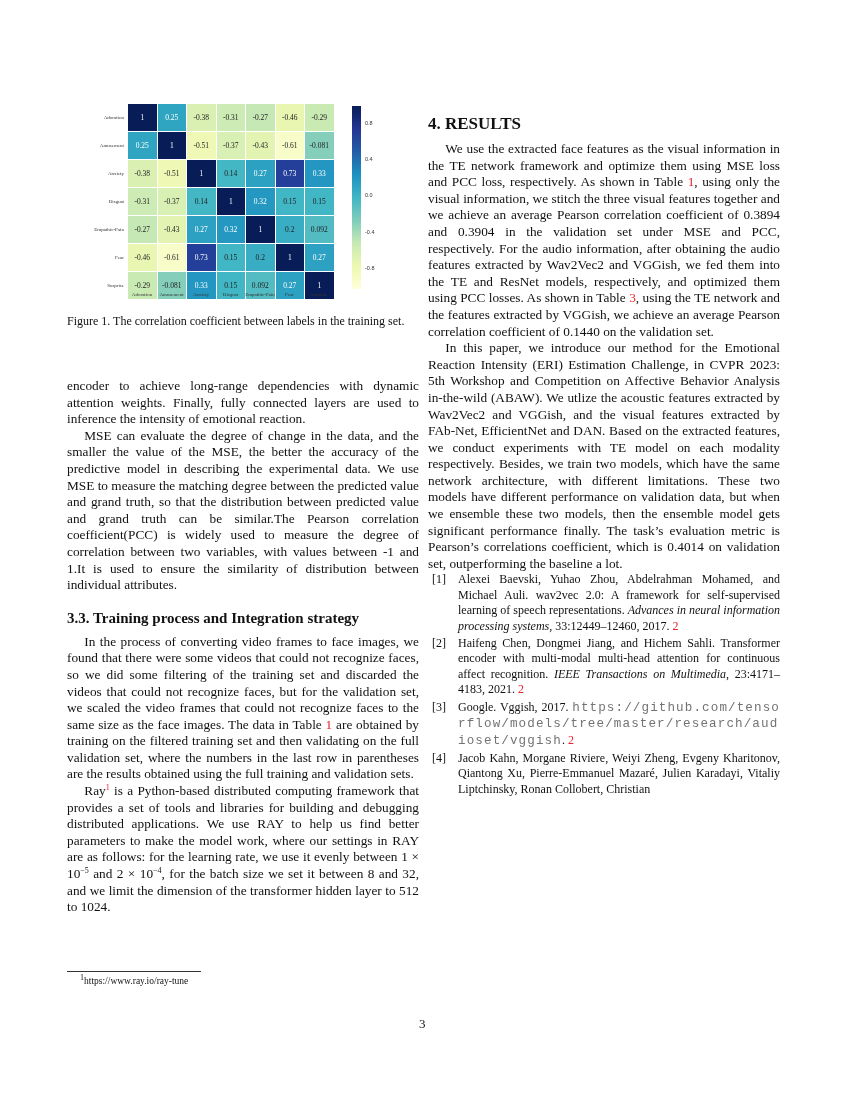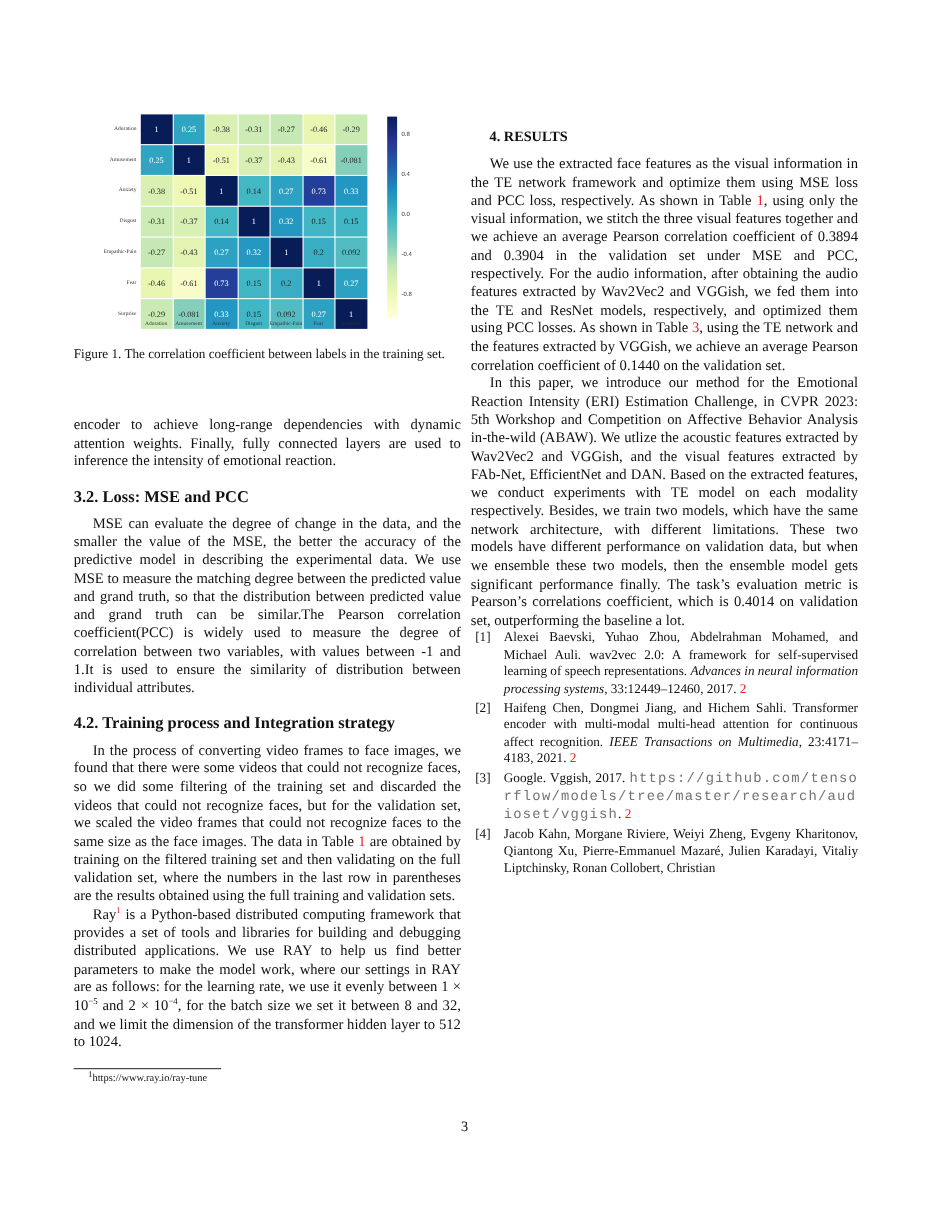--- a/index.html
+++ b/index.html
@@ -2,21 +2,21 @@
 <html><head>
 <meta charset="utf-8">
 <style>
   html, body { margin:0; padding:0; background:#fff; }
   body { width:850px; height:1100px; position:relative; font-family:"Liberation Serif", "DejaVu Serif", serif; color:#111; overflow:hidden; }
   .col { position:absolute; width:352px; font-size:13.3px; line-height:16.6px; text-align:justify; }
   .left { left:67px; }
   .right { left:428px; top:99px; }
   p { margin:0; }
   .ind { text-indent:1.3em; }
-  h2 { font-size:13px; font-weight:bold; margin:17px; line-height:22px; }
+  h2 { font-size:17px; font-weight:bold; margin:0; line-height:22px; }
   h3 { font-size:15px; font-weight:bold; margin:0; line-height:20px; }
   .red { color:#e8202a; }
   .pink { color:#737373; font-family:"Liberation Mono", "DejaVu Sans Mono", monospace; font-size:12.6px; letter-spacing:1.1px; }
   sup { font-size:8px; line-height:0; }
   .fig { position:absolute; left:90px; top:100px; width:310px; height:200px; }
   .hm { position:absolute; left:38px; top:4px; display:grid; grid-template-columns:repeat(7, 28.5px); grid-auto-rows:27px; gap:1px; background:#fff; }
   .cell { font-family:"Liberation Serif", serif; font-size:7.5px; display:flex; align-items:center; justify-content:center; }
   .ylab { position:absolute; left:-4px; width:38px; text-align:right; font-size:5px; color:#333; }
   .xlab { position:absolute; top:192px; width:30px; text-align:center; font-size:5px; color:#333; }
   .cbar { position:absolute; left:262px; top:6px; width:9px; height:183px; background:linear-gradient(to bottom,#081d58,#253494,#225ea8,#1d91c0,#41b6c4,#7fcdbb,#c7e9b4,#edf8b1,#ffffd9); }
@@ -108,23 +108,22 @@
   <div class="ctick" style="top:56px">0.4</div>
   <div class="ctick" style="top:92px">0.0</div>
   <div class="ctick" style="top:129px">-0.4</div>
   <div class="ctick" style="top:165px">-0.8</div>
 </div>
 
 <div class="caption">Figure 1. The correlation coefficient between labels in the training set.</div>
 
 <div class="col left" style="top:378px">
   <p>encoder to achieve long-range dependencies with dynamic attention weights. Finally, fully connected layers are used to inference the intensity of emotional reaction.</p>
-  <h3 style="margin-top:14px;margin-bottom:6px">3.2. Loss: MSE and PCC</h3>
   <p class="ind">MSE can evaluate the degree of change in the data, and the smaller the value of the MSE, the better the accuracy of the predictive model in describing the experimental data. We use MSE to measure the matching degree between the predicted value and grand truth, so that the distribution between predicted value and grand truth can be similar.The Pearson correlation coefficient(PCC) is widely used to measure the degree of correlation between two variables, with values between -1 and 1.It is used to ensure the similarity of distribution between individual attributes.</p>
-  <h3 style="margin-top:14px;margin-bottom:6px">4.2. Training process and Integration strategy</h3>
+  <h3 style="margin-top:14px;margin-bottom:6px">3.3. Training process and Integration strategy</h3>
   <p class="ind"><span>In the process of converting video frames to face images, we found that there were some videos that could not recognize faces, so we did some filtering of the training set and discarded the videos that could not recognize faces, but for the validation set, we scaled the video frames that could not recognize faces to the same size as the face images. The data in Table </span><span class="red">1</span><span> are obtained by training on the filtered training set and then validating on the full validation set, where the numbers in the last row in parentheses are the results obtained using the full training and validation sets.</span></p>
   <p class="ind"><span>Ray</span><sup class="red">1</sup><span> is a Python-based distributed computing framework that provides a set of tools and libraries for building and debugging distributed applications. We use RAY to help us find better parameters to make the model work, where our settings in RAY are as follows: for the learning rate, we use it evenly between 1 × 10</span><sup>−5</sup><span> and 2 × 10</span><sup>−4</sup><span>, for the batch size we set it between 8 and 32, and we limit the dimension of the transformer hidden layer to 512 to 1024.</span></p>
 </div>
 
 <div class="fnrule"></div>
 <div class="fn"><sup>1</sup><span>https://www.ray.io/ray-tune</span></div>
 
 <div class="col right">
   <h2 style="margin-top:14px;margin-bottom:6px">4. RESULTS</h2>
   <p class="ind"><span>We use the extracted face features as the visual information in the TE network framework and optimize them using MSE loss and PCC loss, respectively. As shown in Table </span><span class="red">1</span><span>, using only the visual information, we stitch the three visual features together and we achieve an average Pearson correlation coefficient of 0.3894 and 0.3904 in the validation set under MSE and PCC, respectively. For the audio information, after obtaining the audio features extracted by Wav2Vec2 and VGGish, we fed them into the TE and ResNet models, respectively, and optimized them using PCC losses. As shown in Table </span><span class="red">3</span><span>, using the TE network and the features extracted by VGGish, we achieve an average Pearson correlation coefficient of 0.1440 on the validation set.</span></p>

